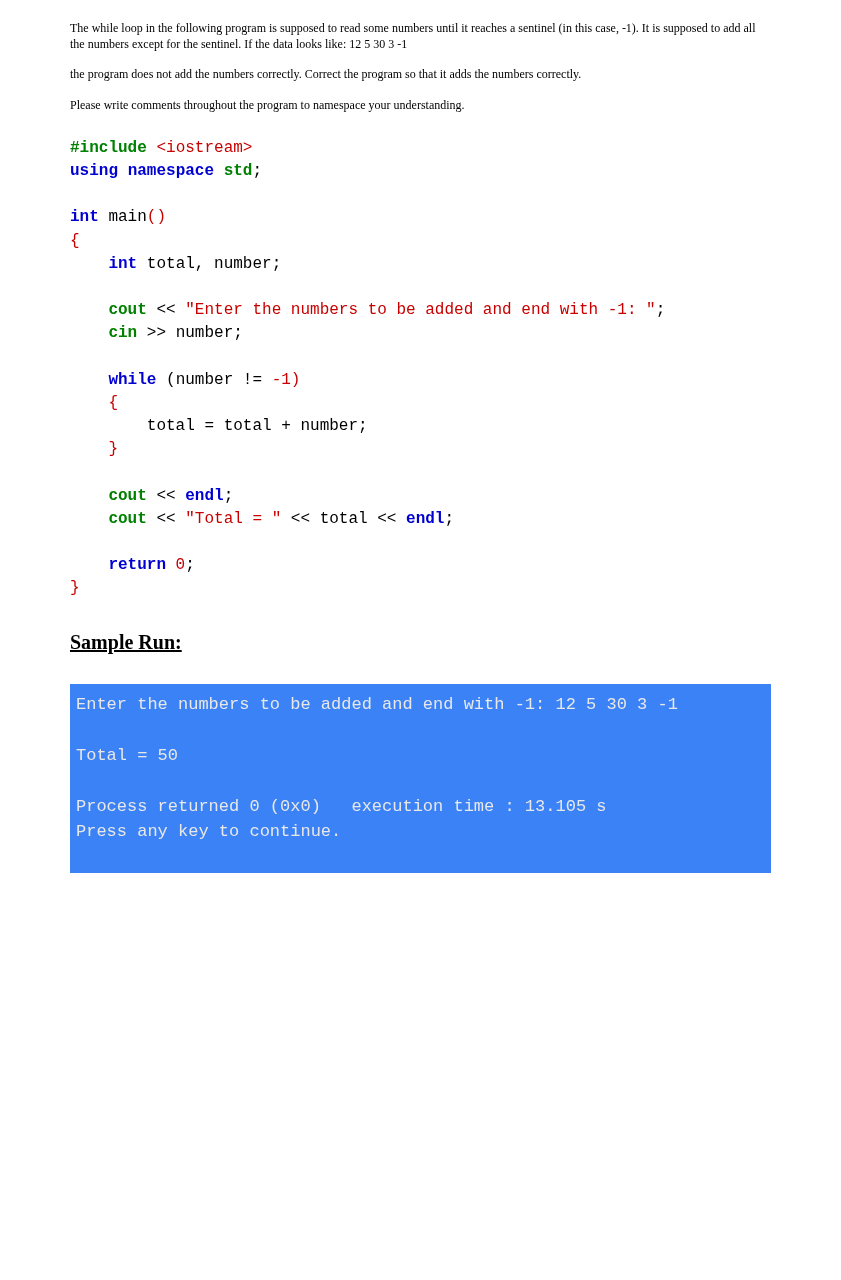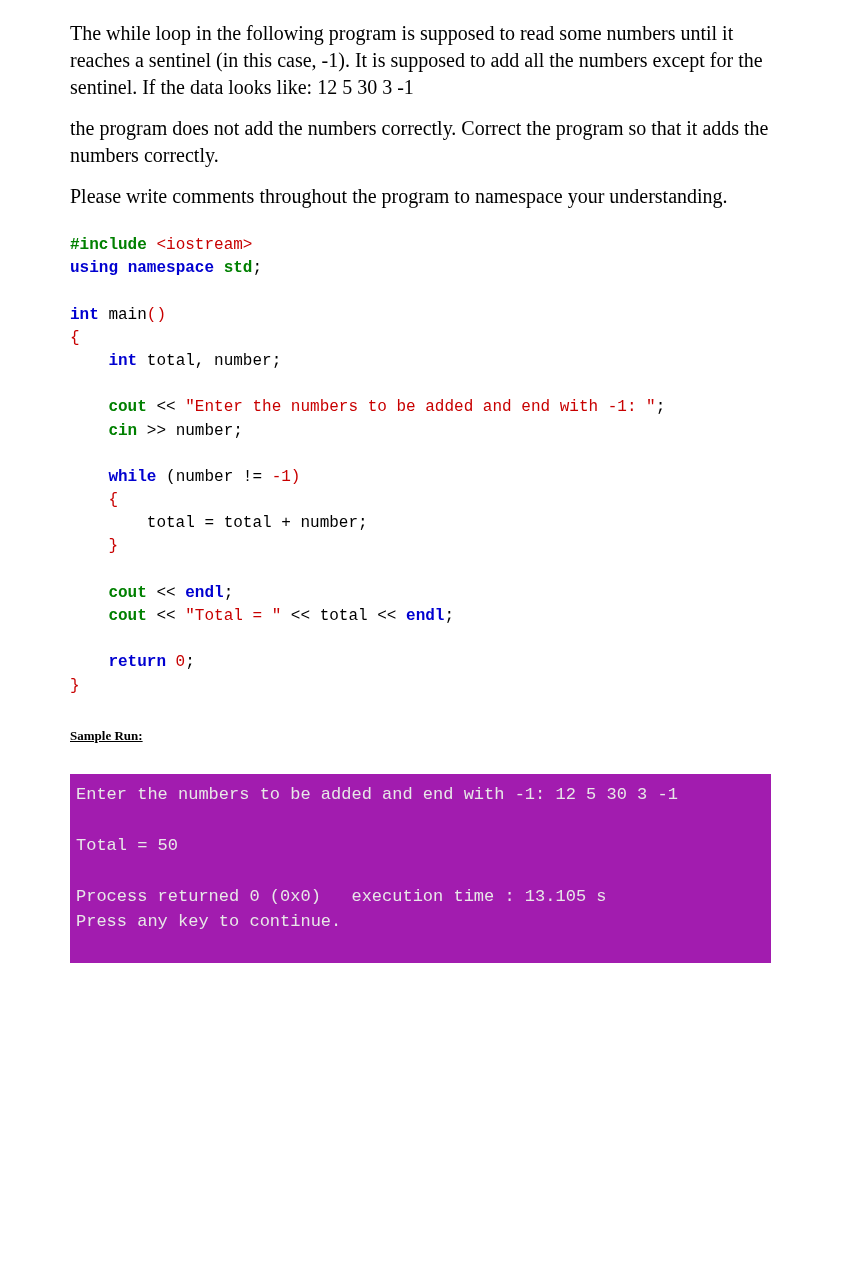--- a/index.html
+++ b/index.html
@@ -5,49 +5,49 @@
     * { margin: 0; padding: 0; box-sizing: border-box; }
     body {
       font-family: "Times New Roman", Times, serif;
       width: 841px;
       height: 1280px;
       background: #fff;
       padding: 20px 70px 20px 70px;
       color: #000;
     }
     .problem-text {
-      font-size: 20px;
+      font-size: 12px;
       line-height: 1.35;
       margin-bottom: 14px;
       font-family: Liberation Serif, serif;
     }
     .code-block {
       font-family: "Courier New", Courier, monospace;
       font-size: 16px;
       line-height: 1.45;
       white-space: pre;
       margin-top: 24px;
       margin-bottom: 30px;
     }
     .kw-green { color: #008000; font-weight: bold; }
     .kw-blue { color: #0000d0; font-weight: bold; }
     .str-red { color: #c80000; }
     .paren-red { color: #c80000; }
     .num-red { color: #c80000; }
     .brace-red { color: #c80000; }
     .sample-run {
       font-family: "Times New Roman", Times, serif;
-      font-size: 13px;
+      font-size: 20px;
       font-weight: bold;
       text-decoration: underline;
       margin-top: 28px;
       margin-bottom: 30px;
     }
     .terminal {
-      background: #a21caf;
+      background: #3b82f6;
       color: #e8e8e8;
       font-family: "Courier New", Courier, monospace;
       font-size: 17px;
       padding: 8px 6px 28px 6px;
       line-height: 1.5;
       white-space: pre;
       width: 100%;
     }
   </style>
 </head>

